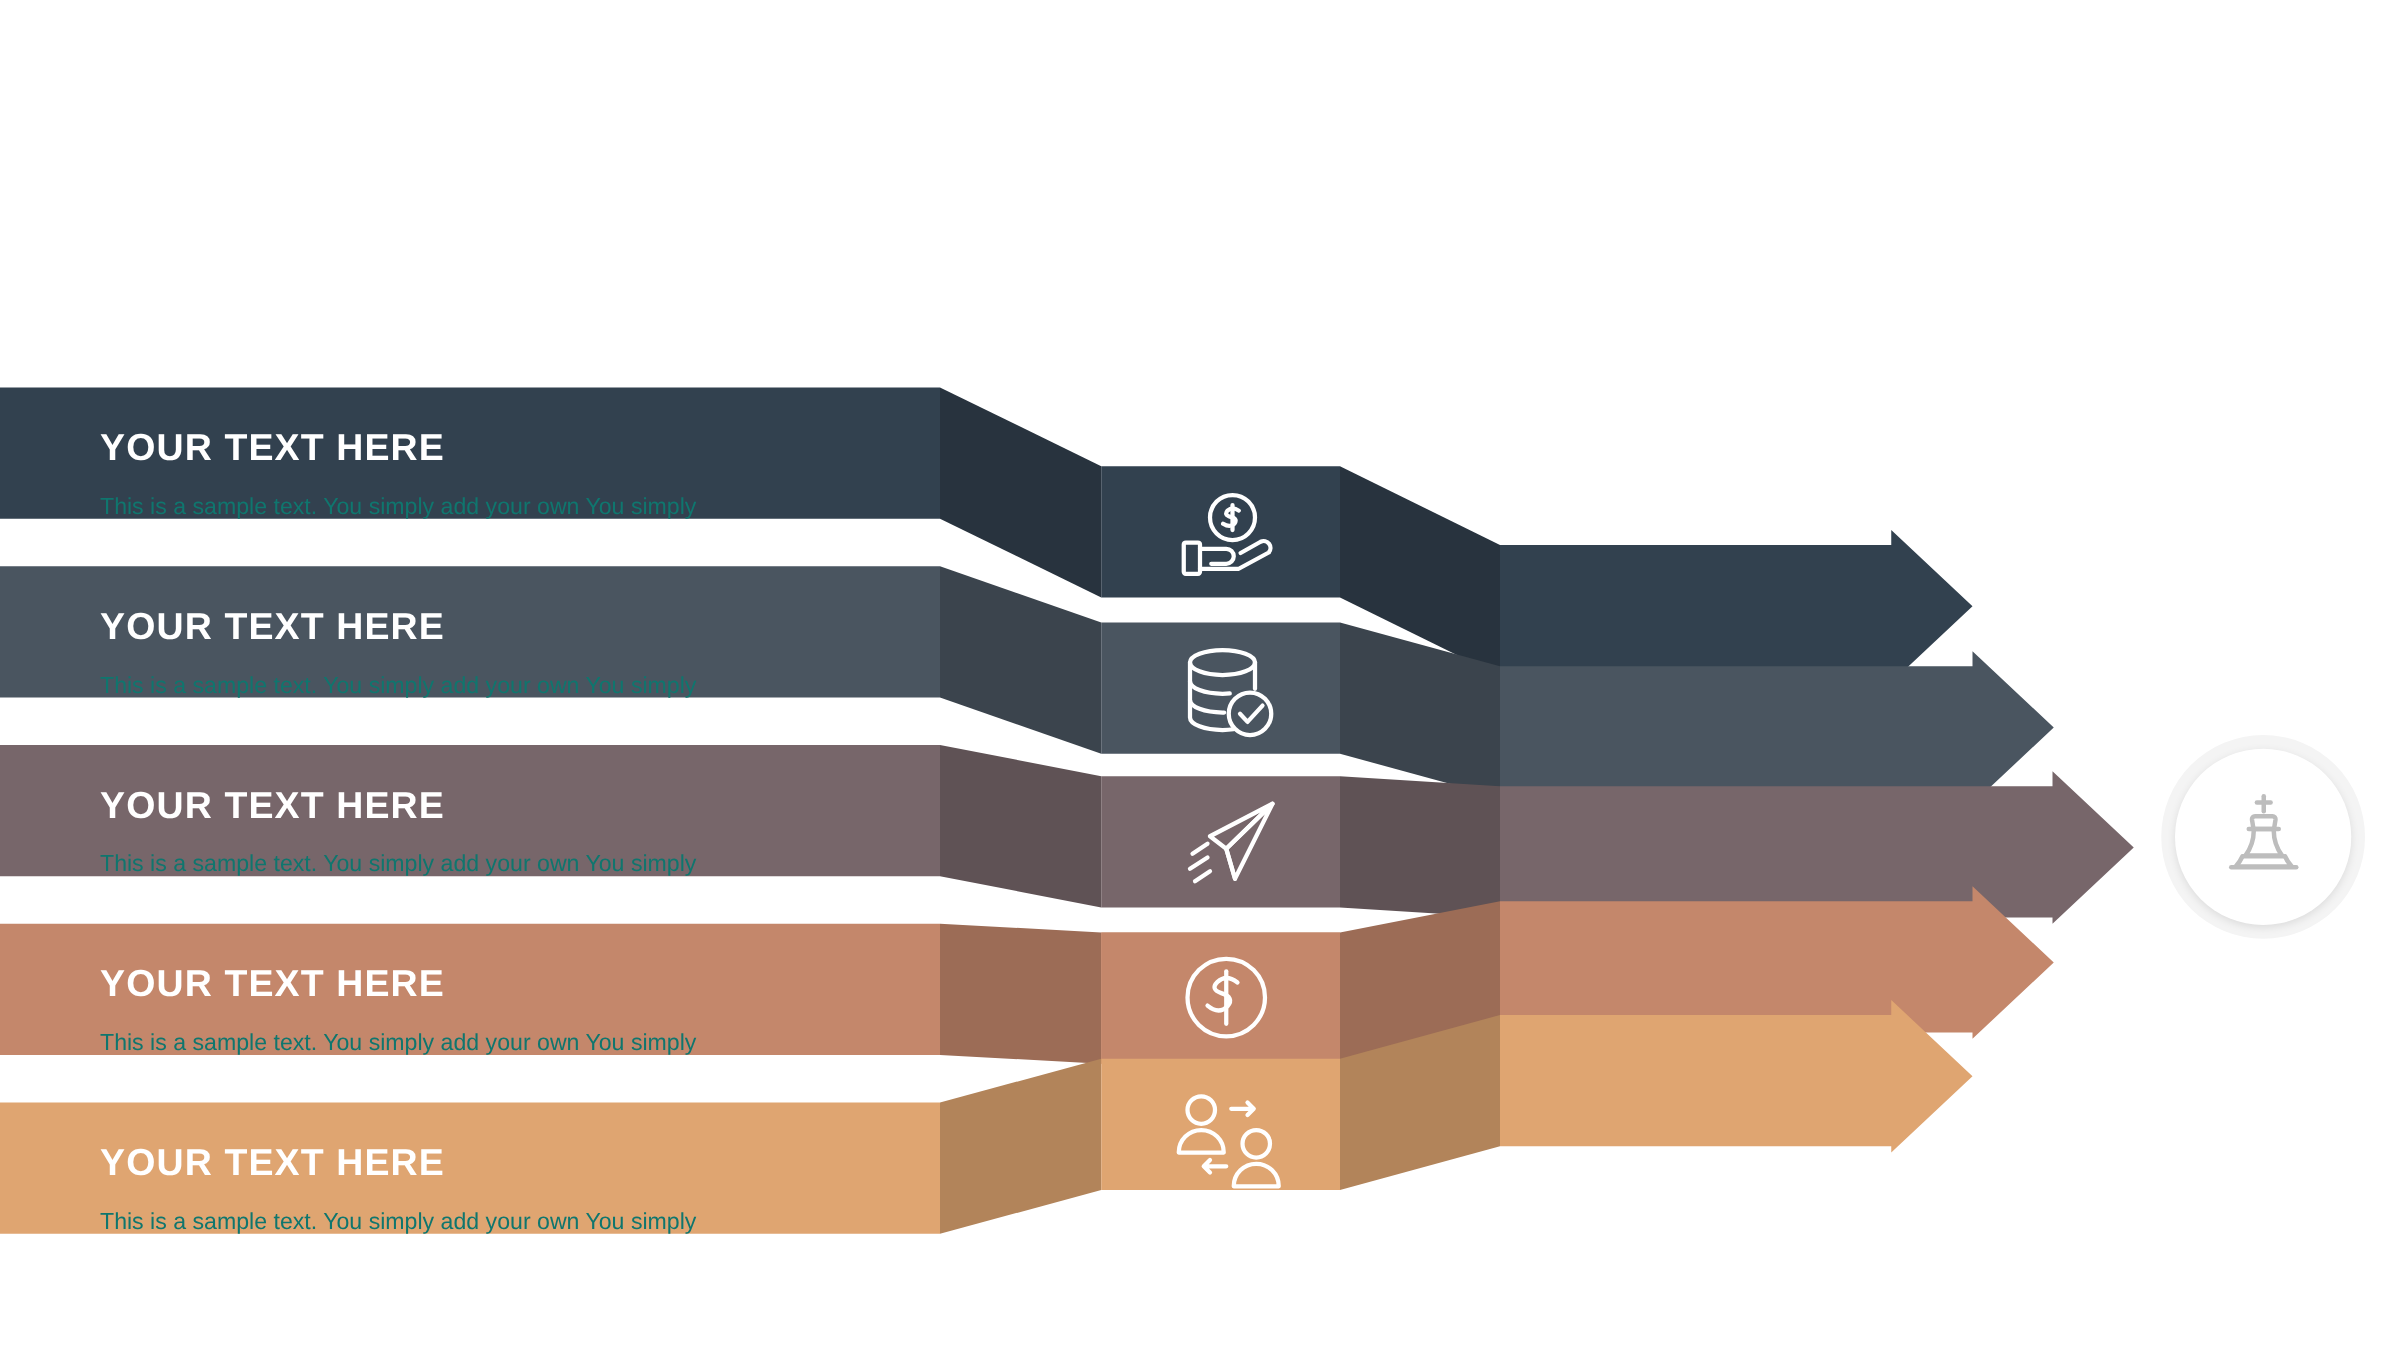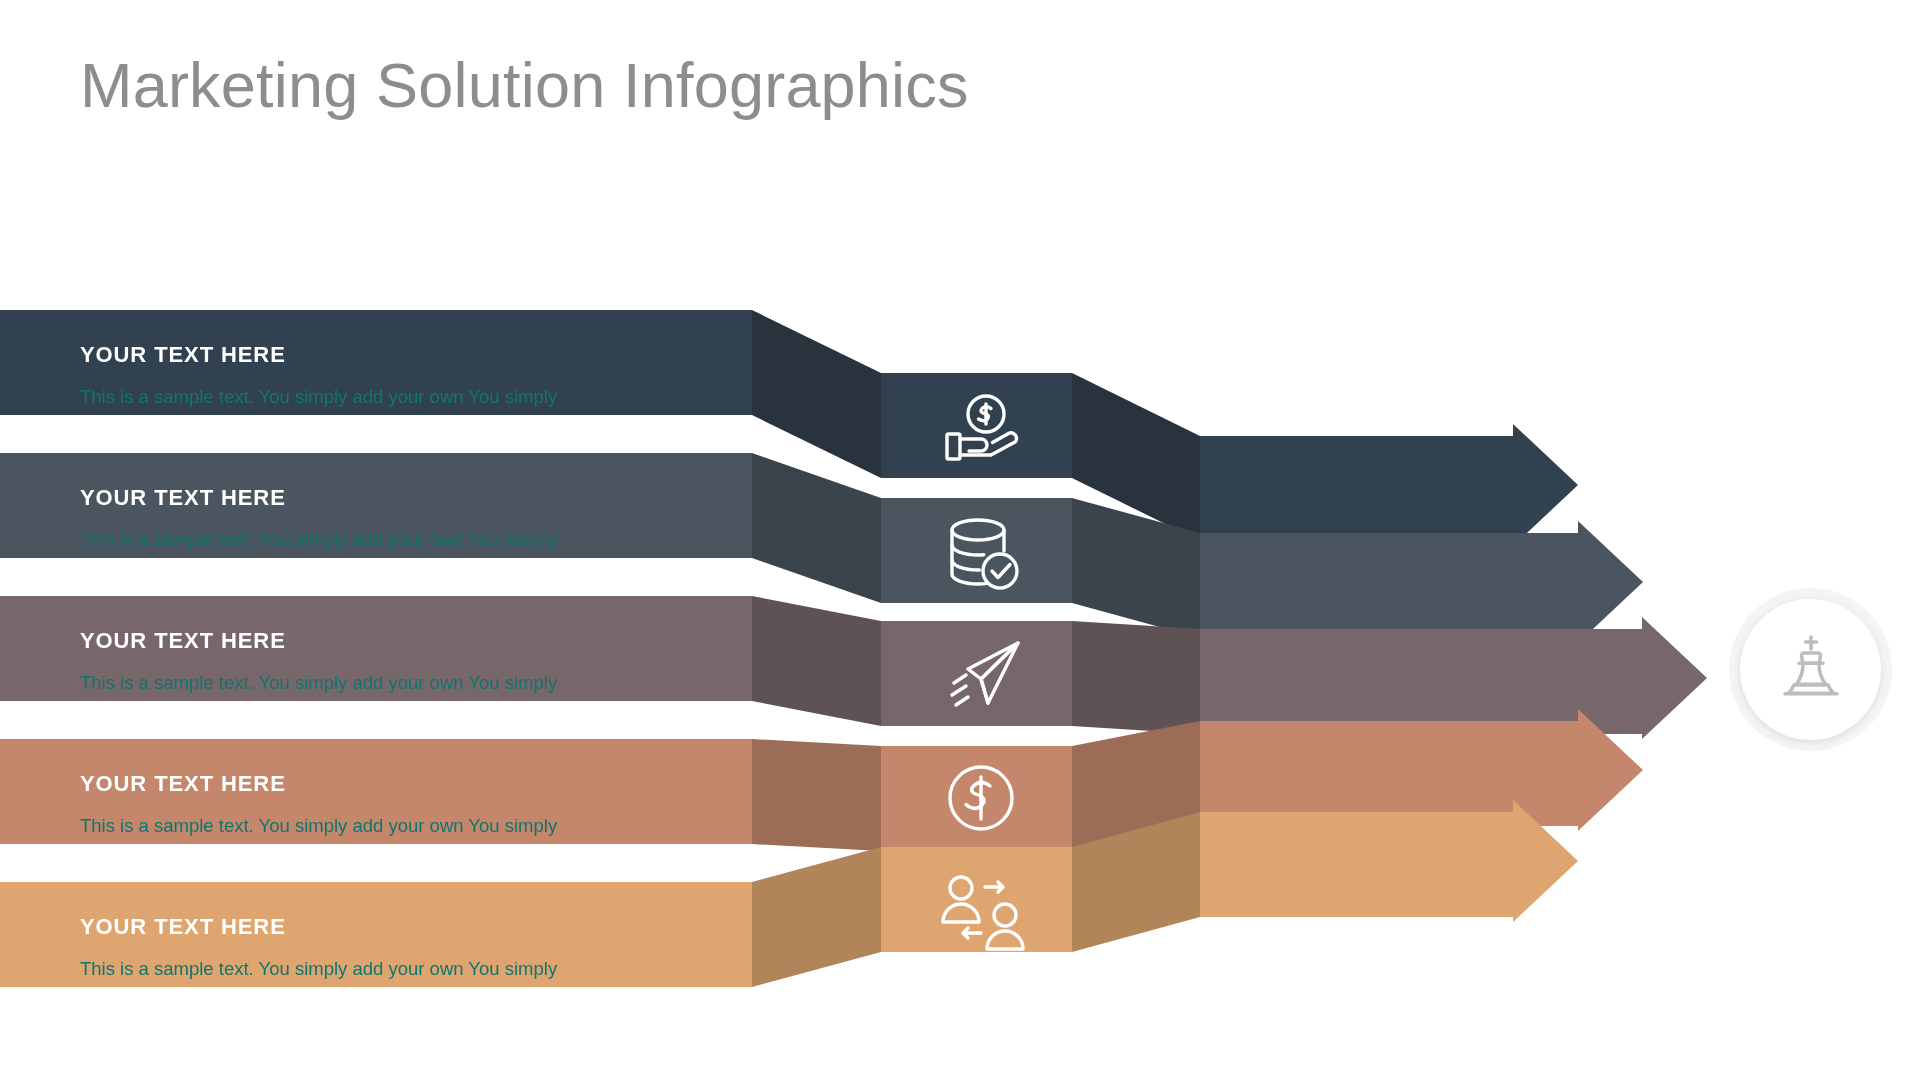--- a/index.html
+++ b/index.html
@@ -66,21 +66,21 @@
   }
 
   
   .band-text {
     position: absolute;
     left: 80px;
     width: 620px;
     pointer-events: none;
   }
   .band-heading {
-    font-size: 22px;
+    font-size: 30px;
     font-weight: 700;
     color: #ffffff;
     letter-spacing: 0.9px;
     line-height: 1;
     margin: 0;
     white-space: nowrap;
   }
   .band-desc {
     font-size: 18.5px;
     font-weight: 400;
@@ -118,21 +118,20 @@
     align-items: center;
     justify-content: center;
   }
 </style>
 </head>
 <body style="background: rgb(255, 255, 255);">
 
 <div id="slide">
 
   <div id="header">
-    <h1 id="page-title" style="color: rgb(141, 141, 141);">Marketing Solution Infographics</h1>
   </div>
 
   <div id="ribbons">
     <svg viewBox="0 0 1920 1080" xmlns="http://www.w3.org/2000/svg">
 
       <g>
 
         <polygon points="0,310 752,310 752,415 0,415" fill="#32414f"></polygon>
 
         <polygon points="752,310 881,373 881,478 752,415" fill="#28333e"></polygon>

